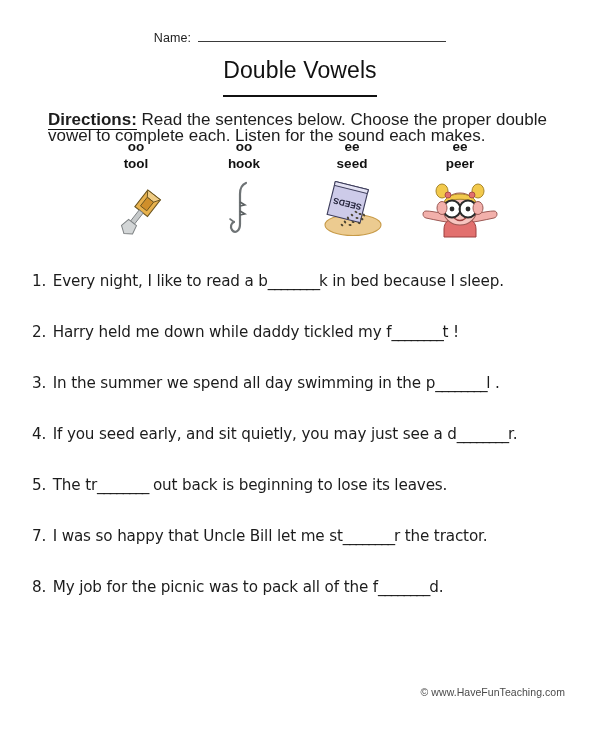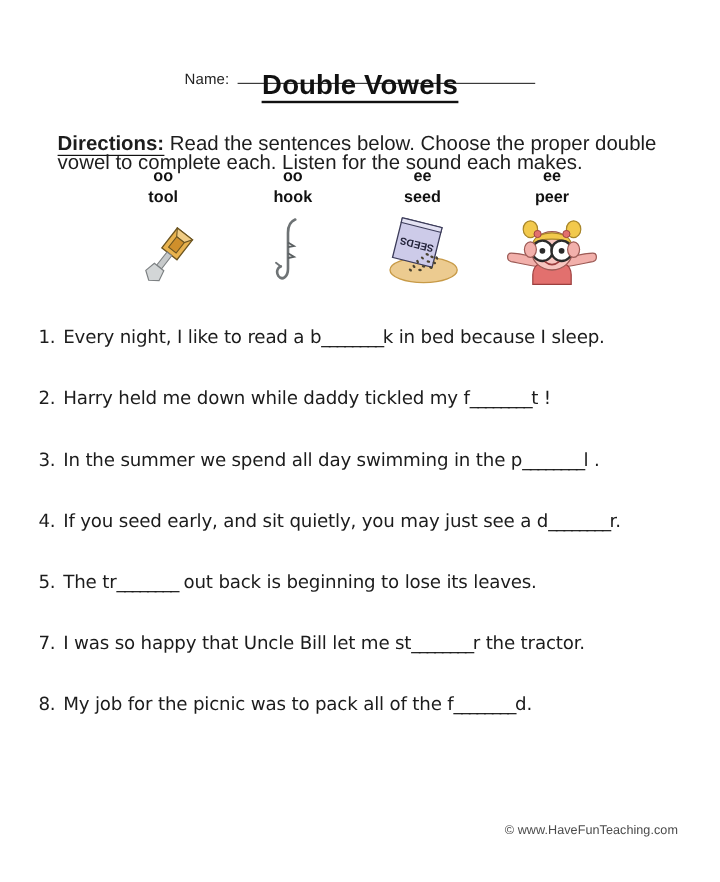--- a/index.html
+++ b/index.html
@@ -23,21 +23,20 @@
   }
 
   
   .name-row {
     position: absolute;
     left: 0; right: 0;
     top: 30px;
     display: flex;
     justify-content: center;
     align-items: baseline;
-    margin-top: 28px;
   }
   .name-label {
     font-size: 12.5px;
     letter-spacing: .1px;
     color: #222;
   }
   .name-rule {
     display: inline-block;
     width: 248px;
     margin-left: 7px;
@@ -51,22 +50,21 @@
     left: 0; right: 0;
     top: 57px;
     text-align: center;
     font-size: 23px;
     font-weight: 400;
     letter-spacing: .1px;
     color: #111;
   }
   .title span {
     border-bottom: 2.1px solid #111;
-    padding-bottom: 1px;
-    font-weight: bold;
+    padding-bottom: 12px;
   }
 
   
   .directions {
     position: absolute;
     left: 48px;
     top: 112px;
     width: 504px;
     font-size: 17px;
     line-height: 15.5px;

